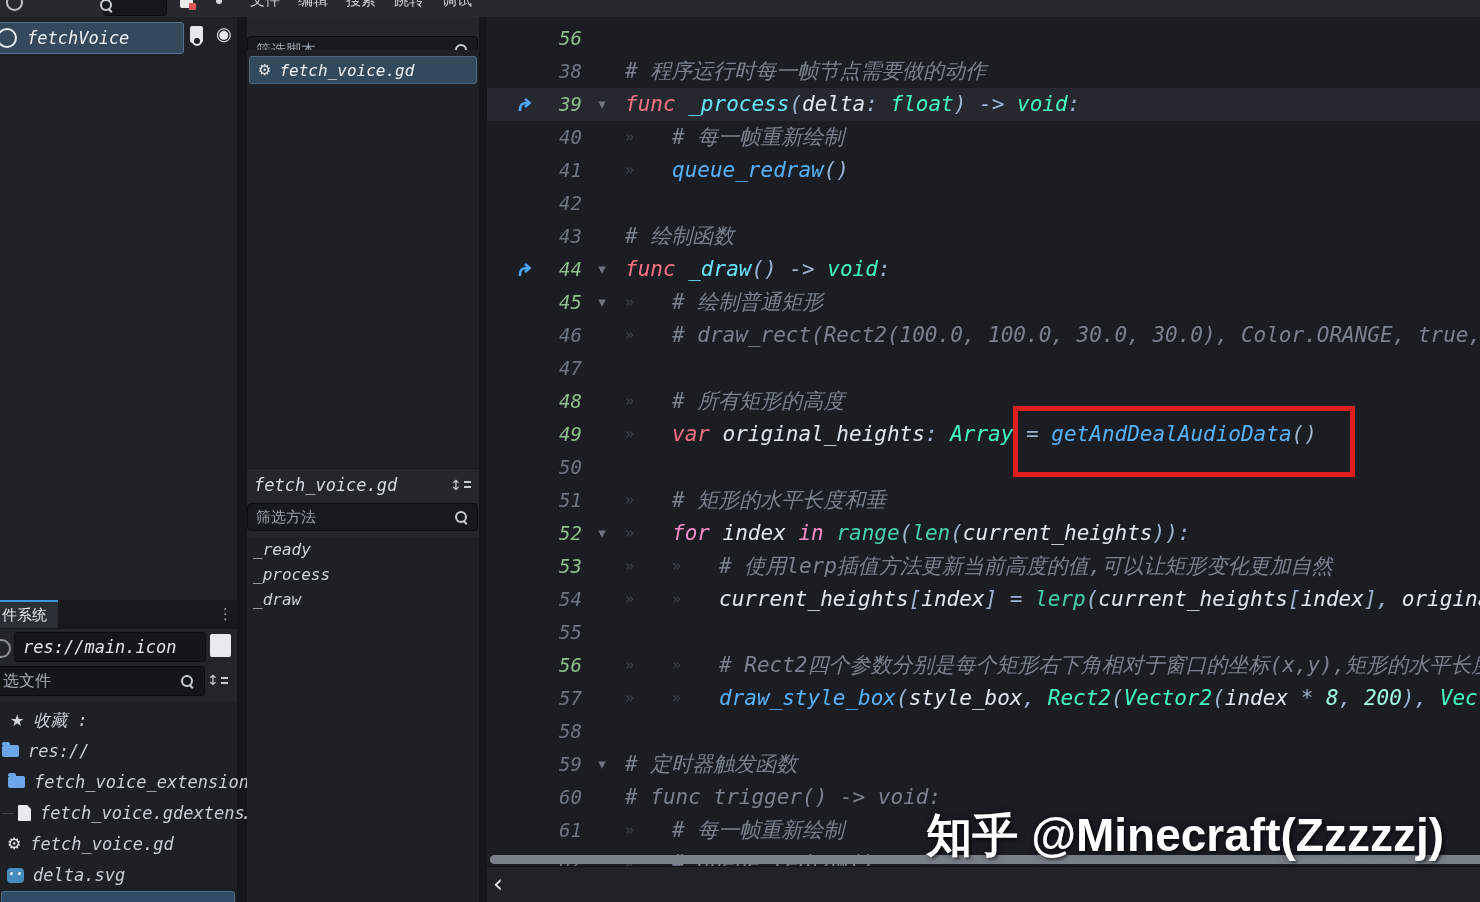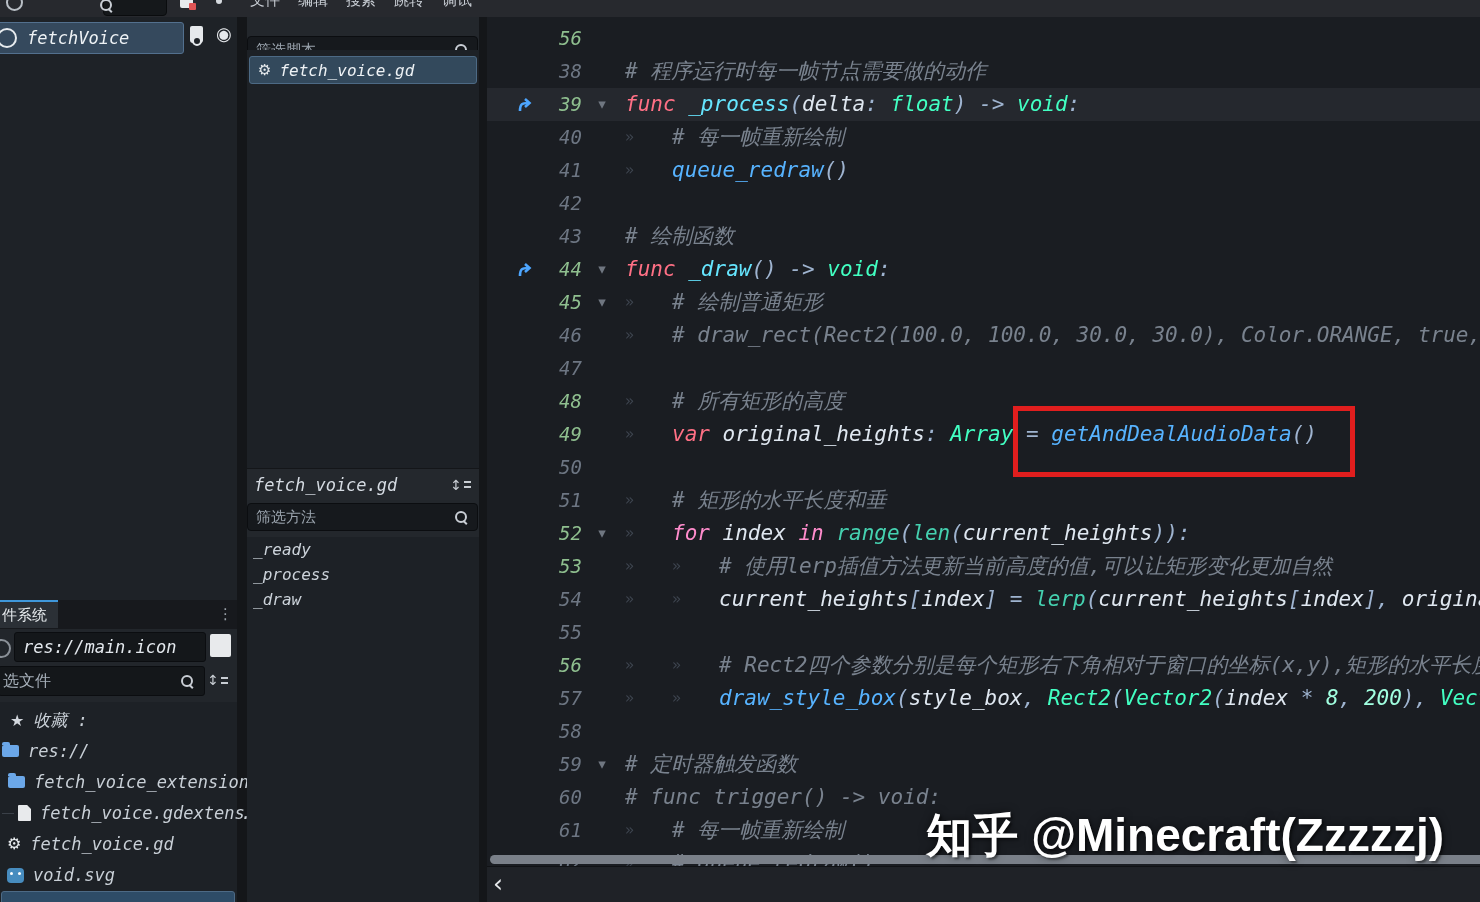--- a/index.html
+++ b/index.html
@@ -187,21 +187,21 @@
           <span class="tree-line"></span>
           <span class="icon-file"></span>
           <span class="label mono">fetch_voice.gdextens…</span>
         </div>
         <div class="tree-row" style="top: 127px; padding-left: 7px;">
           <span class="icon-gear">⚙</span>
           <span class="label mono">fetch_voice.gd</span>
         </div>
         <div class="tree-row" style="top: 158px; padding-left: 7px;">
           <span class="icon-godot"></span>
-          <span class="label mono">void.svg</span>
+          <span class="label mono">delta.svg</span>
         </div>
         <div class="tree-row selected" style="top: 189px; padding-left: 7px;"></div>
       </div>
   </div>
 
   <div id="script-col">
     <div id="filter-scripts" class="search-field">
       <span class="ph">筛选脚本</span>
       <span class="mag"></span>
     </div>

